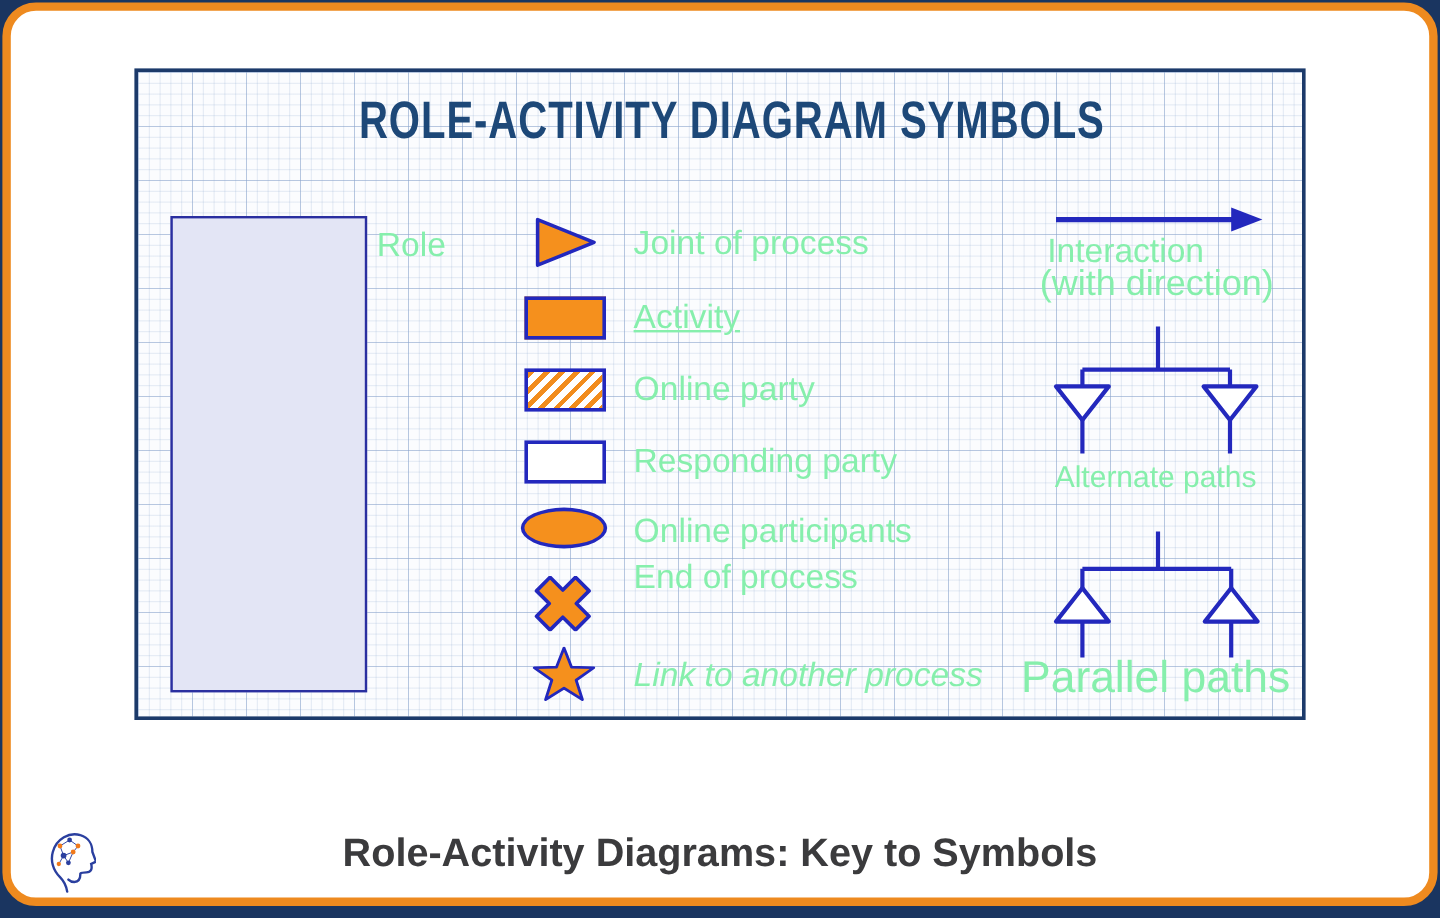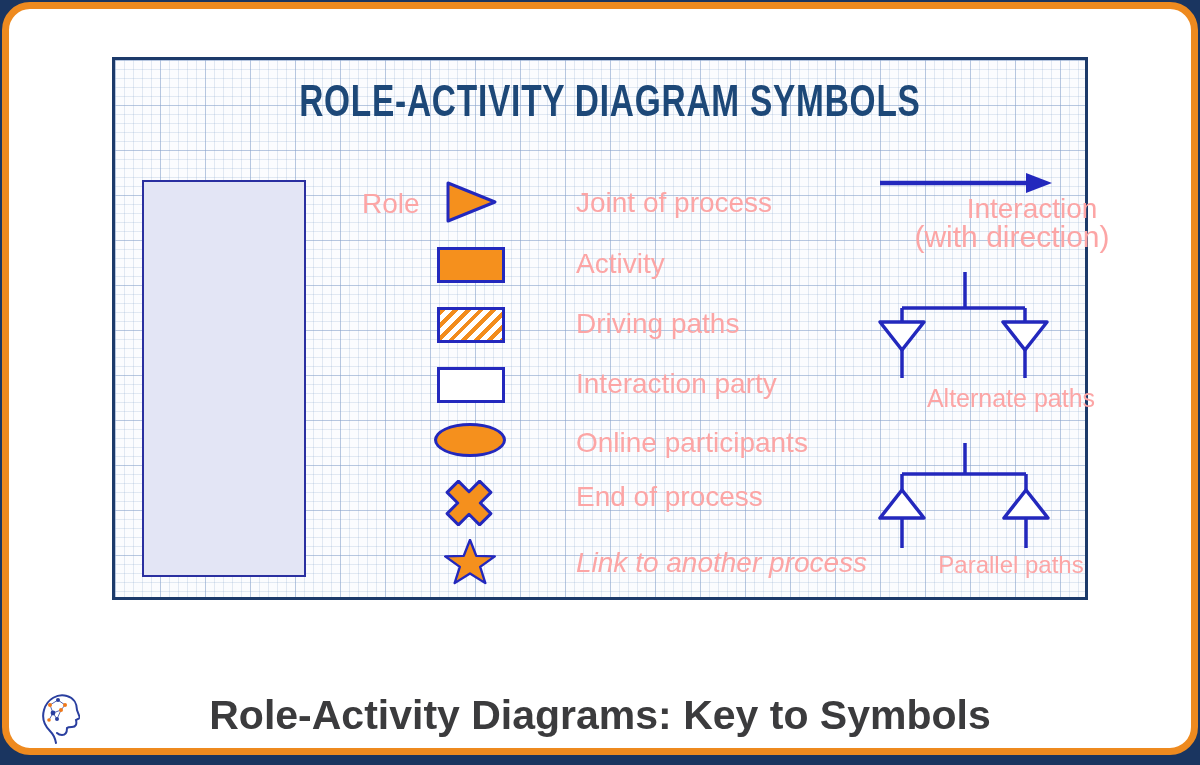--- a/index.html
+++ b/index.html
@@ -33,53 +33,53 @@
     font-size:44px;font-weight:bold;line-height:1;
     color:#1D4878;letter-spacing:1px;
     transform:scaleX(0.76);transform-origin:50% 50%;
     white-space:nowrap;
   }
   .role-rect{
     position:absolute;left:142px;top:180px;width:160px;height:393px;
     background:#E3E5F5;border:2.5px solid #2A2FA0;
   }
   .navy-label{
-    position:absolute;color:#fca5a5;font-size:28px;line-height:34px;white-space:nowrap;margin-left:48px;
+    position:absolute;color:#86efac;font-size:28px;line-height:34px;white-space:nowrap;
   }
   .legend-label{left:528px;}
   .sym{position:absolute;}
   .sym-rect{
     position:absolute;left:437px;width:62px;height:30px;border:3px solid #2328BD;
   }
   .fill-orange{background:#F5901D;}
   .fill-hatch{
     background:repeating-linear-gradient(135deg,#F28C1C 0 4px,#ffffff 4px 9px);
   }
   .fill-white{background:#ffffff;}
   .sym-ellipse{
     position:absolute;left:434px;top:423px;width:66px;height:28px;
     border:3px solid #2328BD;background:#F5901D;border-radius:50%;
   }
   .rc-center{text-align:center;white-space:nowrap;}
-  .interaction-label{left:862px;width:204px;top:192px;padding-left:20px;}
+  .interaction-label{left:816px;width:204px;top:192px;padding-left:20px;}
   .interaction-sub{left:862px;width:204px;top:223px;font-size:30px;line-height:28px;}
   .alt-label{left:838px;width:250px;top:381px;font-size:25px;}
-  .par-label{left:838px;width:250px;top:548px;font-size:24px;}
+  .par-label{left:838px;width:250px;top:548px;font-size:37px;}
   .footer-logo{
     position:absolute;left:36px;top:690px;display:flex;align-items:center;gap:6px;
   }
   .logo-text-col{display:flex;flex-direction:column;}
   .logo-line1{font-size:16px;font-weight:bold;white-space:nowrap;}
   .logo-line1 .w1,.logo-line1 .w3{color:#F0791A;}
   .logo-line1 .w2{color:#1B3C8C;}
   .logo-line1 span{margin-right:4px;}
   .logo-line2{font-size:11.5px;font-weight:bold;color:#2A3F9F;white-space:nowrap;letter-spacing:.3px;}
   .caption{
     position:absolute;left:150px;top:692px;width:900px;text-align:center;
-    font-size:41px;font-weight:bold;color:#3B3B3D;white-space:nowrap;
+    font-size:33px;font-weight:bold;color:#3B3B3D;white-space:nowrap;
   }
 </style>
 </head>
 <body>
 
 <div class="frame"></div>
 <div class="panel"></div>
 
 <div class="title-wrap">
   <span class="title">ROLE-ACTIVITY DIAGRAM SYMBOLS</span>
@@ -96,25 +96,25 @@
 <div class="sym-rect fill-white" style="top:367px;"></div>
 <div class="sym-ellipse"></div>
 <svg class="sym" style="left:444px;top:480px;" width="50" height="46" viewBox="0 0 50 46">
   <polygon points="35.6,1.1 46.9,12.4 36.3,23 46.9,33.6 35.6,44.9 25,34.3 14.4,44.9 3.1,33.6 13.7,23 3.1,12.4 14.4,1.1 25,11.7" fill="#F5901D" stroke="#2328BD" stroke-width="3" stroke-linejoin="round"></polygon>
 </svg>
 <svg class="sym" style="left:443px;top:539px;" width="54" height="46" viewBox="0 0 56 52" preserveAspectRatio="none">
   <polygon points="28,1 34.5,19.1 53.7,19.7 38.5,31.4 43.9,49.8 28,39 12.1,49.8 17.5,31.4 2.3,19.7 21.5,19.1" fill="#F5901D" stroke="#2328BD" stroke-width="2.5" stroke-linejoin="round"></polygon>
 </svg>
 
 <div class="navy-label legend-label" style="top:186px;">Joint of process</div>
-<div class="navy-label legend-label" style="top:247px;">Activity</div>
-<div class="navy-label legend-label" style="top:307px;">Driving paths</div>
-<div class="navy-label legend-label" style="top:367px;">Interaction party</div>
+<div class="navy-label legend-label" style="top:247px;text-decoration:underline;">Activity</div>
+<div class="navy-label legend-label" style="top:307px;">Online party</div>
+<div class="navy-label legend-label" style="top:367px;">Responding party</div>
 <div class="navy-label legend-label" style="top:426px;">Online participants</div>
-<div class="navy-label legend-label" style="top:480px;">End of process</div>
+<div class="navy-label legend-label" style="top:464px;">End of process</div>
 <div class="navy-label legend-label" style="top:546px;font-style:italic;">Link to another process</div>
 
 <svg class="sym" style="left:878px;top:170px;" width="176" height="26" viewBox="0 0 176 26">
   <line x1="2" y1="13" x2="150" y2="13" stroke="#2328BD" stroke-width="4.5"></line>
   <polygon points="148,3 174,13 148,23" fill="#2328BD"></polygon>
 </svg>
 <div class="navy-label rc-center interaction-label">Interaction</div>
 <div class="navy-label rc-center interaction-sub">(with direction)</div>
 
 <svg class="sym" style="left:868px;top:270px;" width="190" height="110" viewBox="0 0 190 110">

